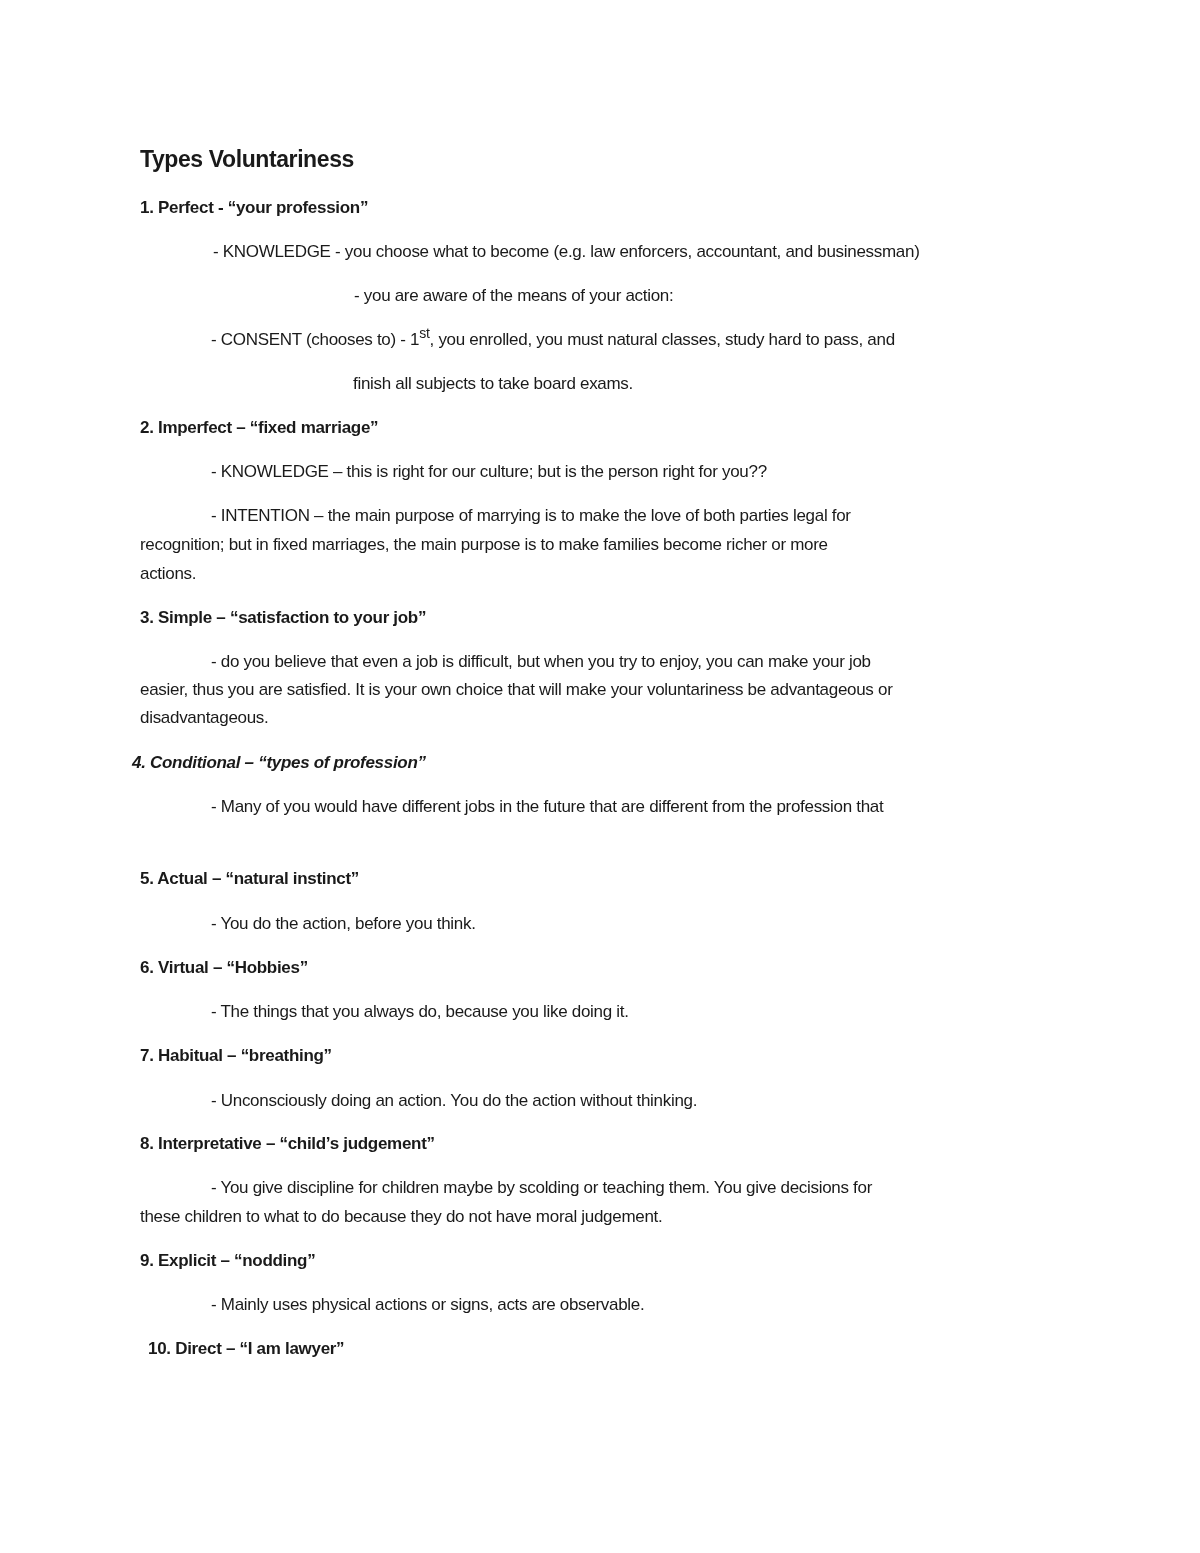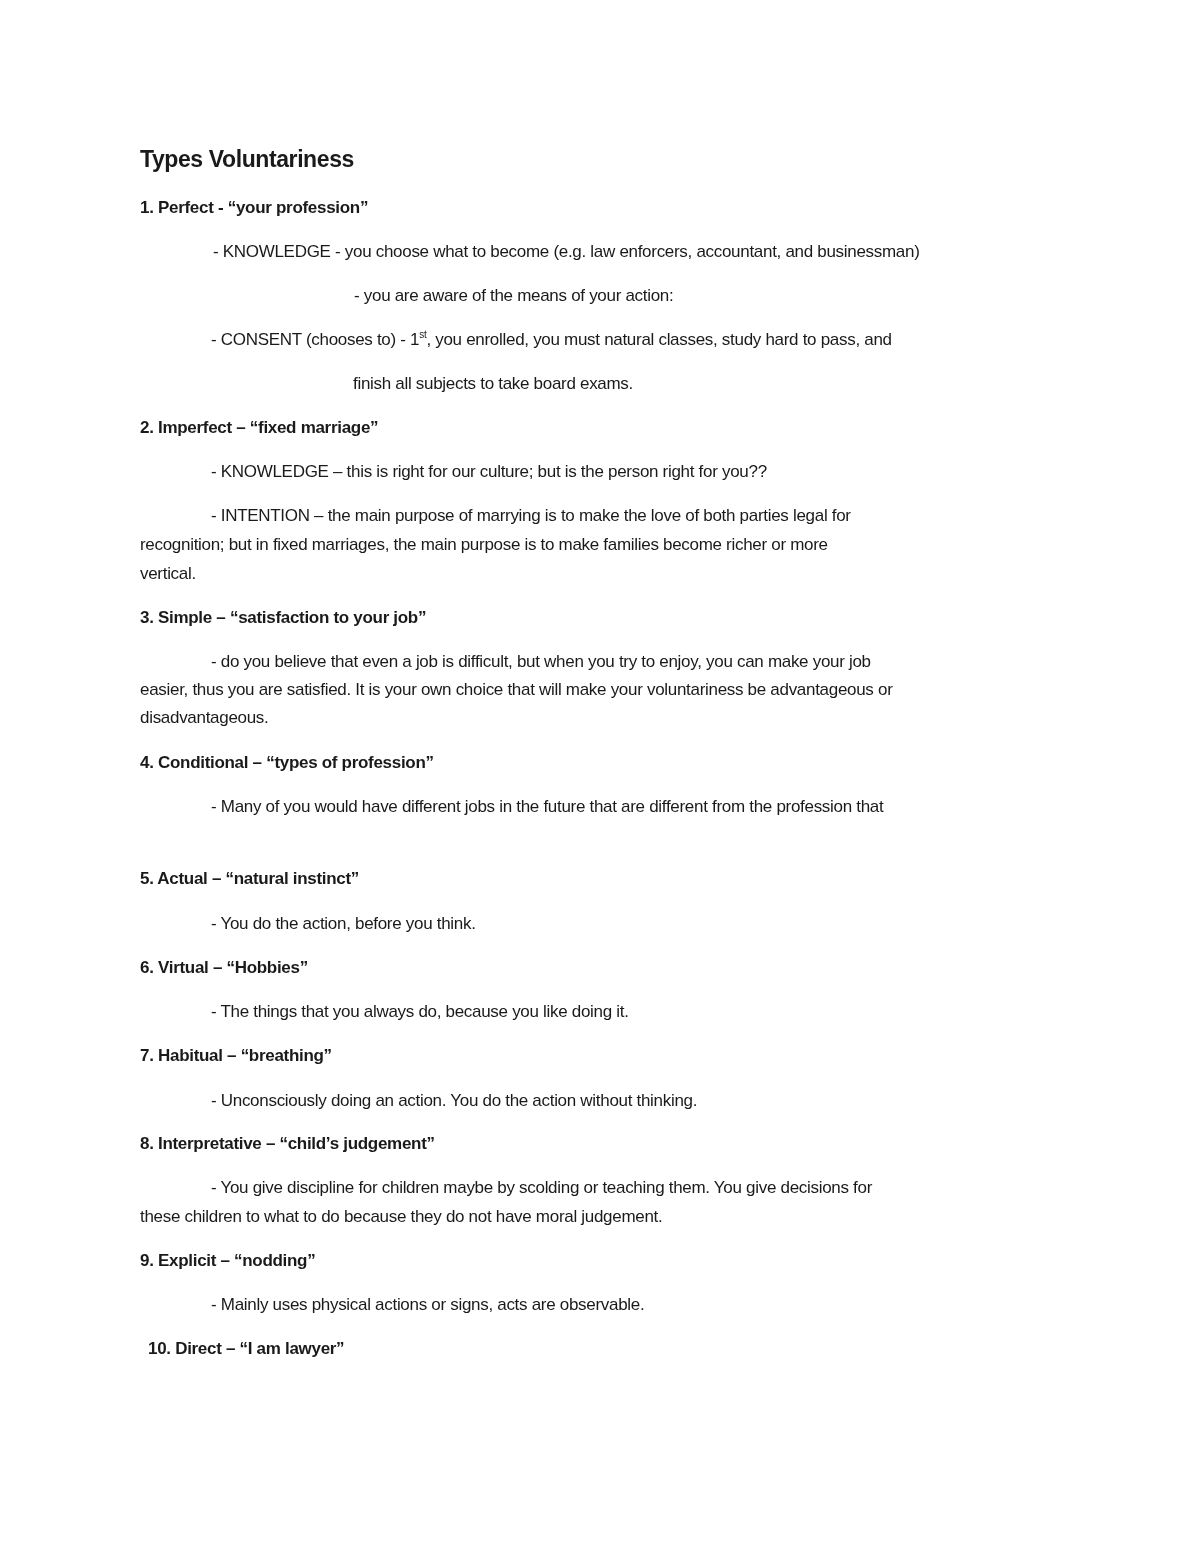--- a/index.html
+++ b/index.html
@@ -9,47 +9,47 @@
     position: absolute;
     font-family: "Liberation Sans", sans-serif;
     font-size: 17px;
     color: #1a1a1a;
     white-space: nowrap;
     letter-spacing: -0.3px;
     transform-origin: left top;
   }
   .title { font-size: 23px; font-weight: bold; letter-spacing: -0.4px; }
   .heading { font-weight: bold; text-align: right; }
-  sup { font-size: 10px; vertical-align: 7px; line-height: 0; }
+  sup { font-size: 14px; vertical-align: 7px; line-height: 0; }
 </style>
 </head>
 <body>
 
 <div class="page">
 
   <div class="line title" style="left:140px; top:146px;">Types Voluntariness</div>
 
   <div class="line heading" style="left:140px; top:198px;">1. Perfect  - “your profession”</div>
   <div class="line" style="left:213px; top:242px;"> - KNOWLEDGE - you choose what to become (e.g. law enforcers, accountant, and businessman)</div>
   <div class="line" style="left:354px; top:286px;">- you are aware of the means of your action:</div>
   <div class="line" style="left:211px; top:330px;"><span>- CONSENT (chooses to) - 1</span><sup>st</sup><span>, you enrolled, you must natural classes, study hard to pass, and</span></div>
   <div class="line" style="left:353px; top:374px;">finish all subjects to take board exams.</div>
 
   <div class="line heading" style="left:140px; top:418px;">2. Imperfect – “fixed marriage”</div>
   <div class="line" style="left:211px; top:462px;">- KNOWLEDGE – this is right for our culture; but is the person right for you??</div>
   <div class="line" style="left:211px; top:506px;">- INTENTION – the main purpose of marrying is to make the love of both parties legal for</div>
   <div class="line" style="left:140px; top:535px;">recognition; but in fixed marriages, the main purpose is to make families become richer or more</div>
-  <div class="line" style="left:140px; top:564px;">vertical.</div>
+  <div class="line" style="left:140px; top:564px;">actions.</div>
 
   <div class="line heading" style="left:140px; top:608px;">3. Simple – “satisfaction to your job”</div>
   <div class="line" style="left:211px; top:652px;">- do you believe that even a job is difficult, but when you try to enjoy, you can make your job</div>
   <div class="line" style="left:140px; top:680px;">easier, thus you are satisfied. It is your own choice that will make your voluntariness be advantageous or</div>
   <div class="line" style="left:140px; top:708px;">disadvantageous.</div>
 
-  <div class="line heading" style="left:140px; top:753px;">4. Conditional – “types of profession”</div>
+  <div class="line heading" style="left:132px; top:753px;font-style:italic;">4. Conditional – “types of profession”</div>
   <div class="line" style="left:211px; top:797px;">- Many of you would have different jobs in the future that are different from the profession that</div>
 
   <div class="line heading" style="left:140px; top:869px;">5. Actual – “natural instinct”</div>
   <div class="line" style="left:211px; top:914px;">- You do the action, before you think.</div>
 
   <div class="line heading" style="left:140px; top:958px;">6. Virtual – “Hobbies”</div>
   <div class="line" style="left:211px; top:1002px;">- The things that you always do, because you like doing it.</div>
 
   <div class="line heading" style="left:140px; top:1046px;">7. Habitual – “breathing”</div>
   <div class="line" style="left:211px; top:1091px;">- Unconsciously doing an action. You do the action without thinking.</div>

